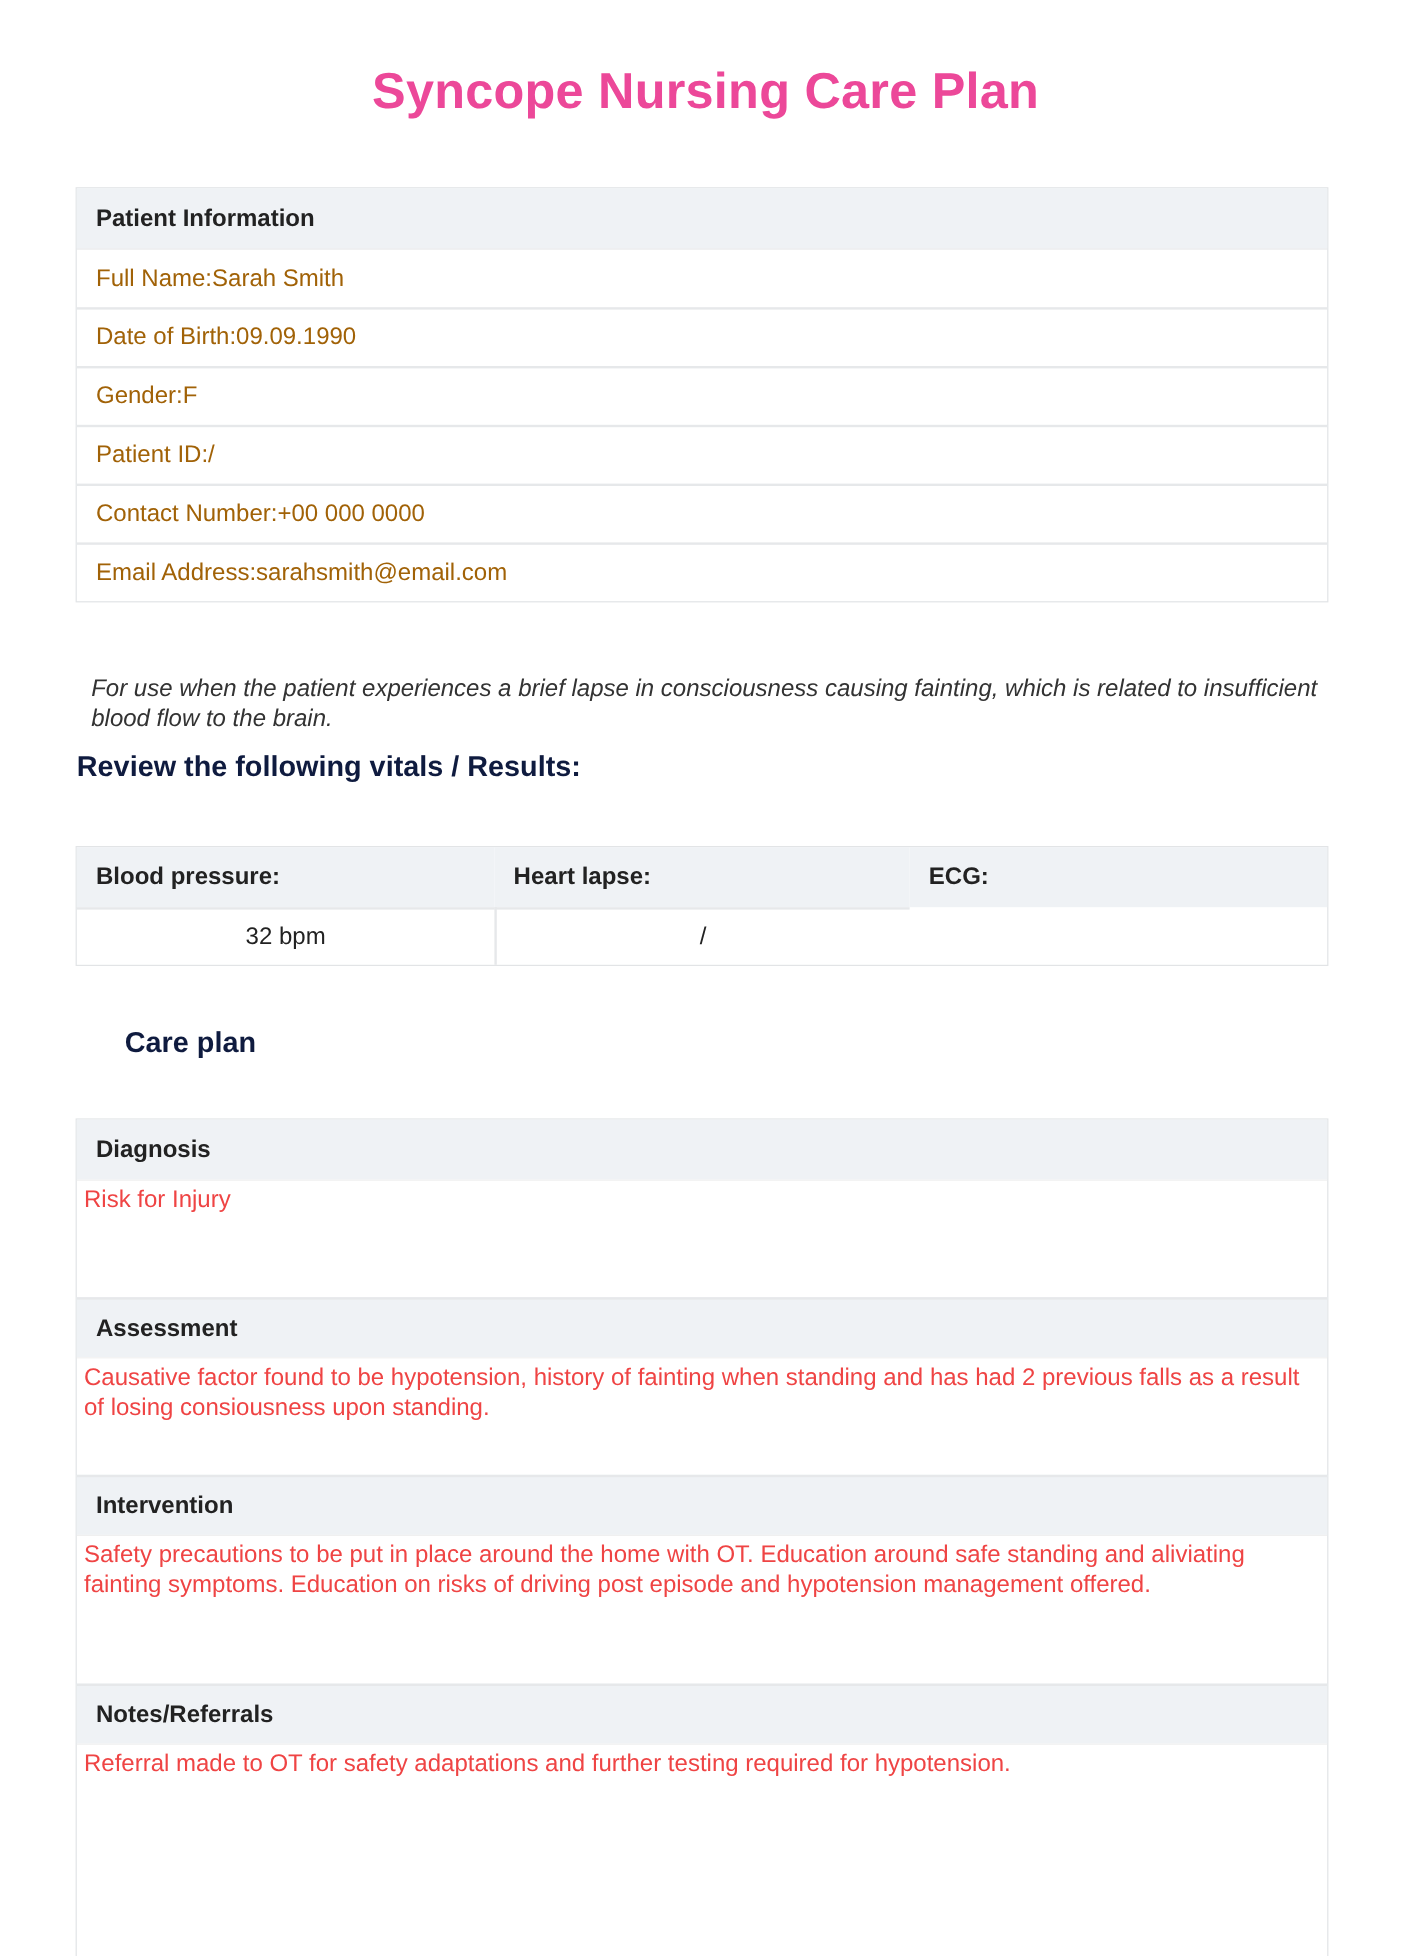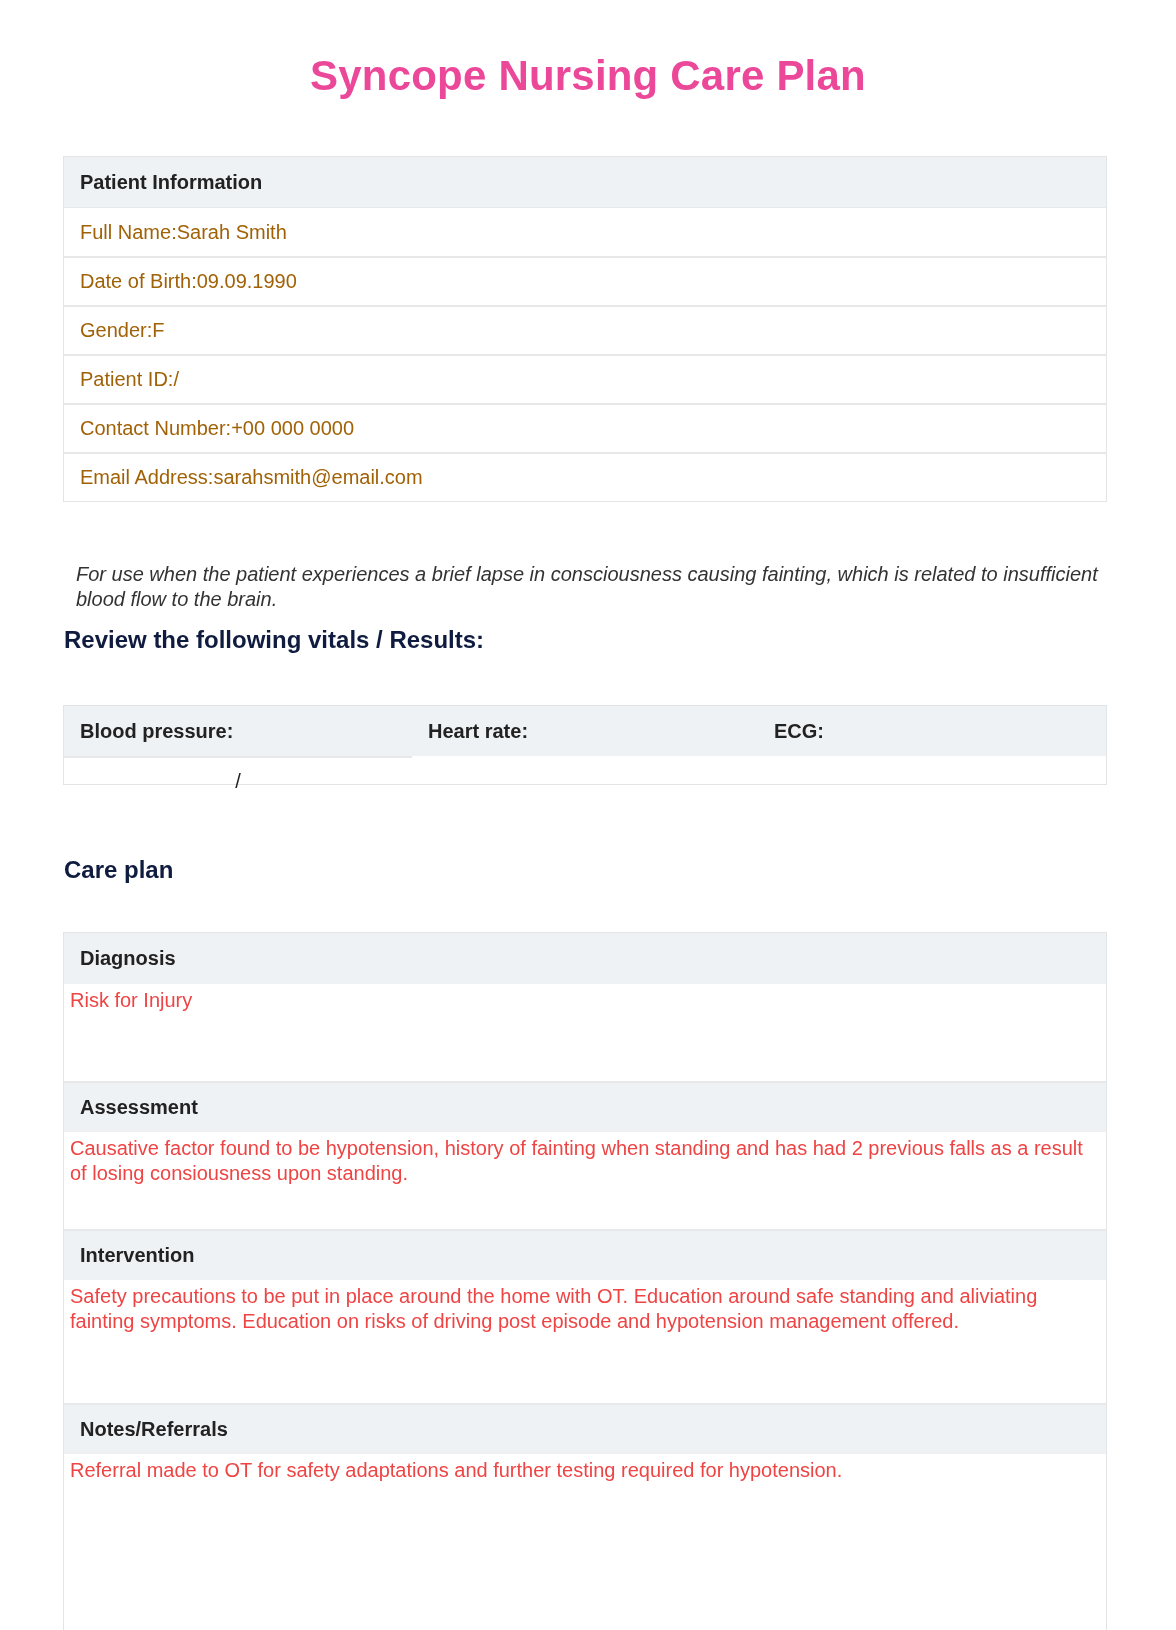--- a/index.html
+++ b/index.html
@@ -25,21 +25,21 @@
     }
     .row:first-of-type { border-top: none; }
     .intro {
       position: absolute; left: 64px; top: 550px; width: 1060px;
       font-size: 20px; font-style: italic; color: #333; line-height: 25px; margin: 12px;
     }
     .h2 {
       position: absolute; left: 64px; font-size: 24px; font-weight: bold; color: #0f1b3f; margin: 0;
     }
     .vitals {
-      position: absolute; left: 63px; top: 705px; width: 1044px; height: 80px;
+      position: absolute; left: 63px; top: 705px; width: 1044px; height: 100px;
       border: 1px solid #e2e4e6; box-sizing: border-box; display: grid;
       grid-template-columns: 348px 346px 1fr; grid-template-rows: 50px 48px;
     }
     .vh { background: #eff2f5; font-weight: bold; font-size: 20px; display: flex; align-items: center; padding-left: 16px; }
     .vc { font-size: 20px; display: flex; align-items: center; justify-content: center; border-top: 2px solid #e6e8ea; }
     .vc + .vc { border-left: 2px solid #e6e8ea; }
     .care {
       position: absolute; left: 63px; top: 932px; width: 1044px; height: 806px;
       border: 1px solid #e2e4e6; box-sizing: border-box;
     }
@@ -79,26 +79,27 @@
       <span>sarahsmith@email.com</span>
   </div>
 </div>
 
 <p class="intro">For use when the patient experiences a brief lapse in consciousness causing fainting, which is related to insufficient blood flow to the brain.</p>
 
 <h2 class="h2" style="top:626px;">Review the following vitals / Results:</h2>
 
 <div class="vitals">
   <div class="vh">Blood pressure:</div>
-  <div class="vh">Heart rate:</div>
+  <div class="vh">Heart lapse:</div>
   <div class="vh">ECG:</div>
+  <div class="vc">32 bpm</div>
   <div class="vc">/</div>
 </div>
 
-<h2 class="h2" style="top:856px;">Care plan</h2>
+<h2 class="h2" style="top:856px;margin-left:40px;">Care plan</h2>
 
 <div class="care">
   <div class="sec-h">Diagnosis</div>
   <div class="sec-b" style="height:98px;">Risk for Injury</div>
   <div class="sec-h">Assessment</div>
   <div class="sec-b" style="height:98px;">Causative factor found to be hypotension, history of fainting when standing and has had 2 previous falls as a result of losing consiousness upon standing.</div>
   <div class="sec-h">Intervention</div>
   <div class="sec-b" style="height:124px;">Safety precautions to be put in place around the home with OT. Education around safe standing and aliviating fainting symptoms. Education on risks of driving post episode and hypotension management offered.</div>
   <div class="sec-h">Notes/Referrals</div>
   <div class="sec-b" style="height:124px;">Referral made to OT for safety adaptations and further testing required for hypotension.</div>

